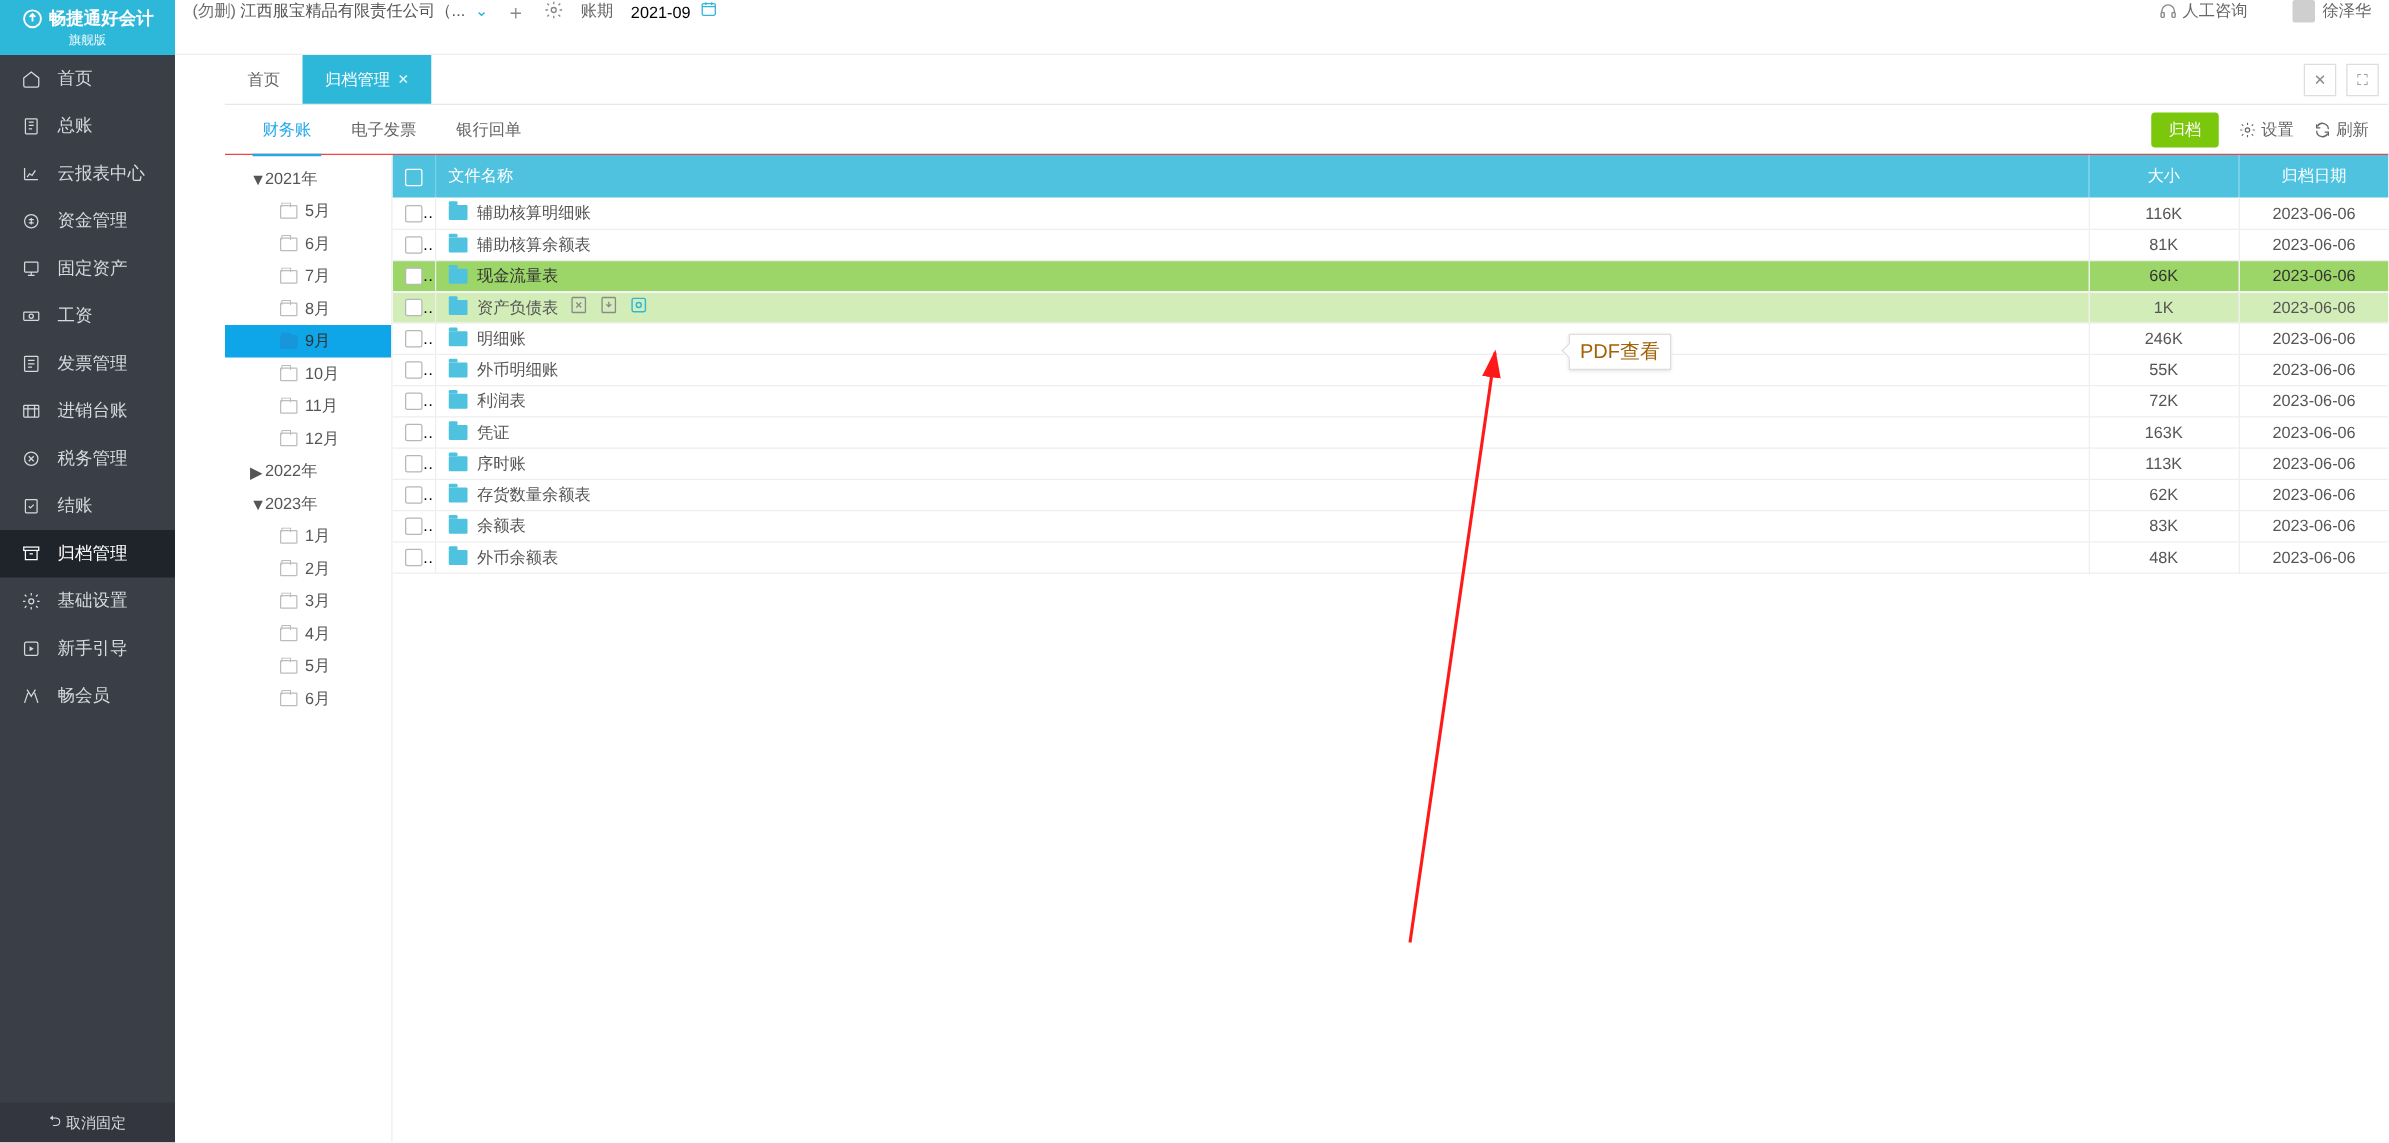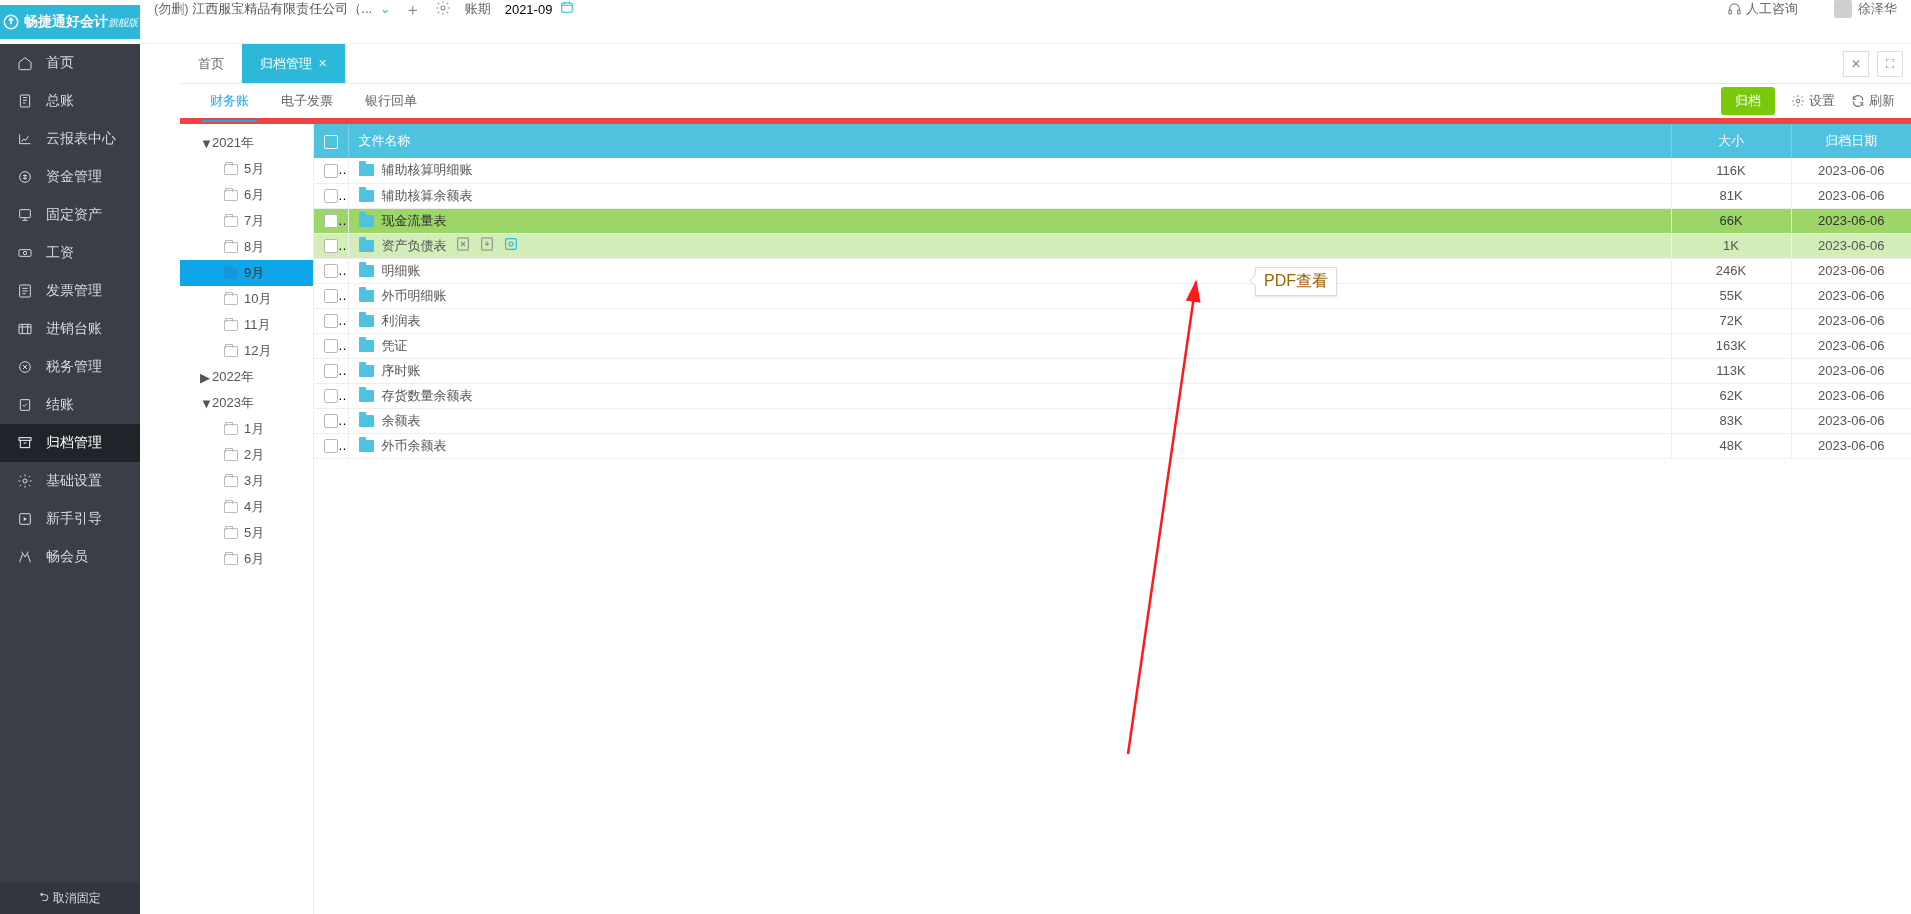--- a/index.html
+++ b/index.html
@@ -1,24 +1,24 @@
 <!DOCTYPE html>
 <html><head>
 <meta charset="utf-8">
 <style>
   * { margin: 0; padding: 0; box-sizing: border-box; }
   html, body { height: 100%; font-family: "Microsoft YaHei", Arial, sans-serif; font-size: 13px; color: #333; }
   body { display: flex; flex-direction: column; overflow: hidden; }
 
   
   .topbar { height: 44px; display: flex; align-items: center; }
-  .logo-box { width: 140px; height: 34px; background: #2db7d8; color: #fff; display: flex; flex-direction: row; align-items: center; justify-content: center; }
+  .logo-box { width: 140px; height: 44px; background: #2db7d8; color: #fff; display: flex; flex-direction: column; align-items: center; justify-content: center; }
   .logo-main { font-size: 14px; font-weight: 600; display: flex; align-items: center; gap: 4px; }
   .logo-main svg { width: 18px; height: 18px; }
-  .logo-sub { font-size: 10px; opacity: .9; margin-top: 1px; font-style: italic; }
+  .logo-sub { font-size: 10px; opacity: .9; margin-top: 1px; }
   .topbar-rest { flex: 1; height: 44px; display: flex; align-items: flex-start; padding: 0 14px; gap: 14px; border-bottom: 1px solid #eee; background: #fff; }
   .company-name { color: #555; }
   .dropdown-caret { color: #2db7d8; margin-left: 4px; }
   .top-icon { color: #888; cursor: pointer; font-size: 16px; }
   .period-label { color: #666; }
   .period-value { color: #000000; }
   .period-cal { color: #2db7d8; margin-left: 4px; }
   .top-spacer { flex: 1; }
   .top-right { display: flex; align-items: center; gap: 16px; color: #666; }
   .headset { display: inline-flex; align-items: center; gap: 4px; }
@@ -43,21 +43,21 @@
   .page-tabs-row { display: flex; align-items: center; height: 40px; border-bottom: 1px solid #e8e8e8; }
   .page-tabs { display: flex; align-items: stretch; height: 100%; }
   .page-tab { padding: 0 18px; display: flex; align-items: center; gap: 6px; color: #666; cursor: pointer; }
   .page-tab.active { background: #2db7d8; color: #fff; }
   .tab-close { font-size: 11px; opacity: .9; }
   .page-tabs-spacer { flex: 1; }
   .page-tabs-actions { display: flex; gap: 8px; padding-right: 8px; }
   .sq-btn { width: 26px; height: 26px; border: 1px solid #ddd; display: flex; align-items: center; justify-content: center; color: #888; font-size: 12px; cursor: pointer; }
 
   
-  .subrow { display: flex; align-items: center; height: 40px; border-bottom: 6px solid #ef4444; }
+  .subrow { display: flex; align-items: center; height: 40px; border-bottom: 1px solid #ef4444; }
   .subtabs { display: flex; margin-left: 14px; }
   .subtab { padding: 0 16px; height: 40px; display: flex; align-items: center; cursor: pointer; color: #666; position: relative; }
   .subtab.active { color: #22a8ea; }
   .subtab.active::after { content: ""; position: absolute; left: 8px; right: 8px; bottom: -1px; height: 2px; background: #22a8ea; }
   .subrow-spacer { flex: 1; }
   .toolbar-right { display: flex; align-items: center; gap: 16px; padding-right: 16px; color: #666; }
   .btn-primary { background: #7ac70c; color: #fff; border: none; padding: 5px 14px; border-radius: 3px; cursor: pointer; font-size: 13px; }
   .txt-btn { display: inline-flex; align-items: center; gap: 4px; cursor: pointer; }
 
   

